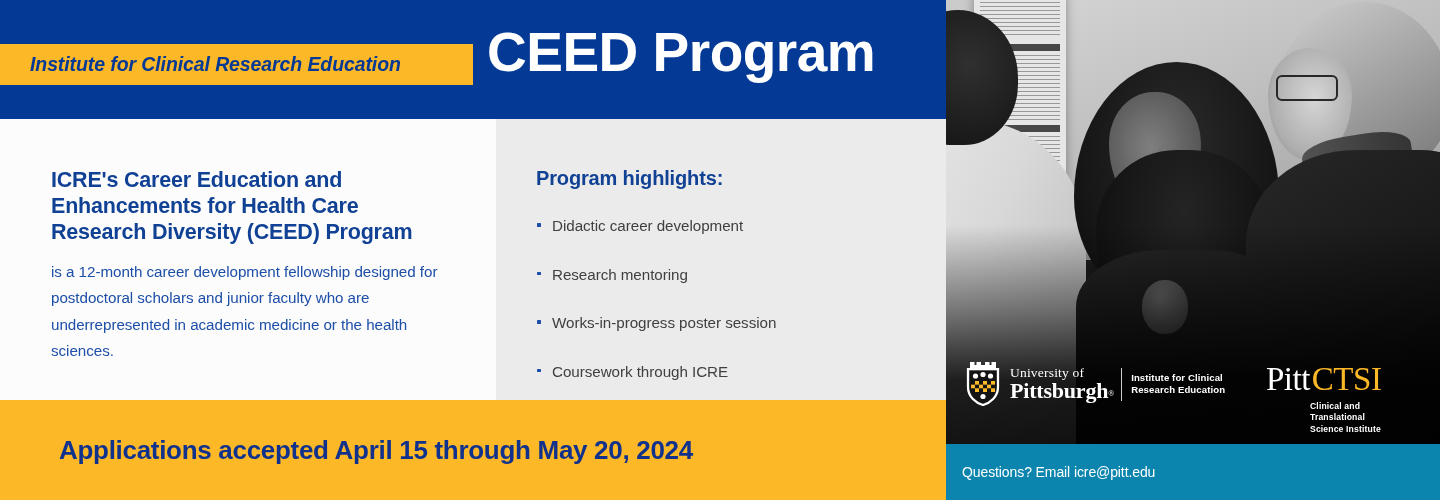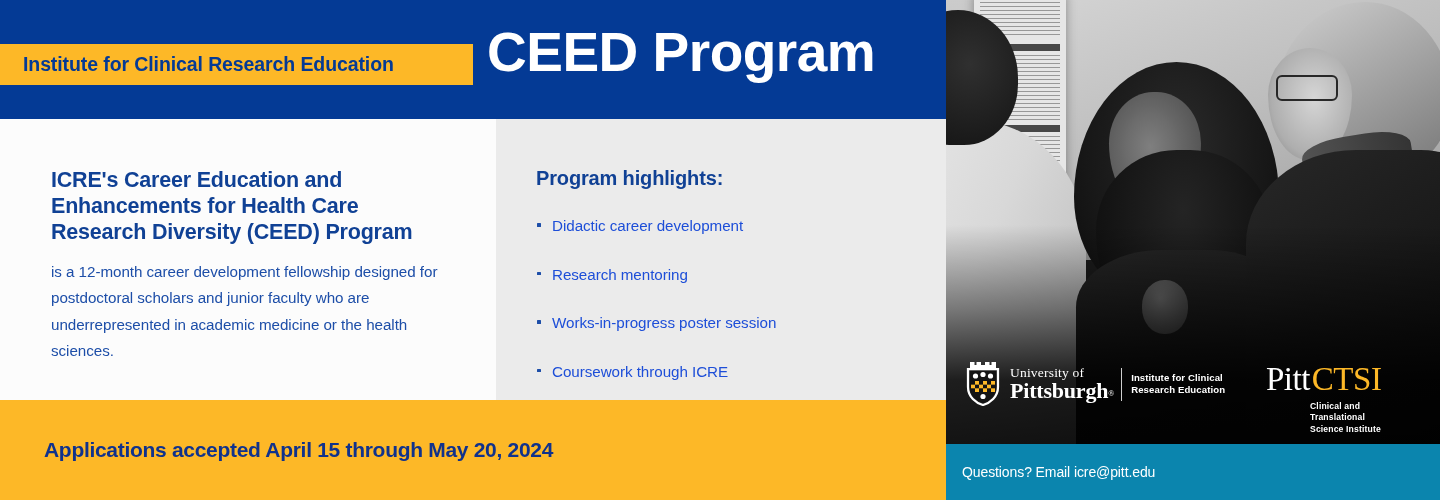--- a/index.html
+++ b/index.html
@@ -38,24 +38,25 @@
   }
   #icre-ribbon {
     position: absolute;
     left: 0; top: 44px;
     width: 473px; height: 41px;
     background: #fdb827;
     display: flex;
     align-items: center;
   }
   #icre-ribbon .ribbon-text {
-    margin-left: 23px;
+    margin-left: 30px;
     color: #043a95;
     font-size: 19.5px;
     font-weight: bold;
+    font-style: italic;
     letter-spacing: -0.1px;
     white-space: nowrap;
   }
   #program-title {
     position: absolute;
     left: 487px;
     top: 24px;
     color: #ffffff;
     font-size: 55px;
     font-weight: bold;
@@ -114,21 +115,21 @@
     margin: 0 0 19px 0;
     letter-spacing: -0.15px;
   }
   #highlights-list {
     list-style: none;
     margin: 0;
     padding: 0;
   }
   #highlights-list li {
     position: relative;
-    color: #1d4ed8;
+    color: #404040;
     font-size: 15.2px;
     line-height: 1.62;
     padding-left: 16px;
     margin-bottom: 2px;
     letter-spacing: -0.05px;
     margin-top: 24px;
   }
   #highlights-list li .bullet-dot {
     position: absolute;
     left: 1px;
@@ -146,23 +147,23 @@
   
   #gold-footer {
     position: absolute;
     left: 0; top: 400px;
     width: 946px; height: 100px;
     background: #fdb827;
     display: flex;
     align-items: center;
   }
   #deadline-text {
-    margin-left: 44px;
+    margin-left: 59px;
     color: #10328c;
-    font-size: 21px;
+    font-size: 26px;
     font-weight: bold;
     letter-spacing: -0.3px;
     white-space: nowrap;
   }
 
   
   #right-col {
     position: absolute;
     left: 946px; top: 0;
     width: 494px; height: 500px;

